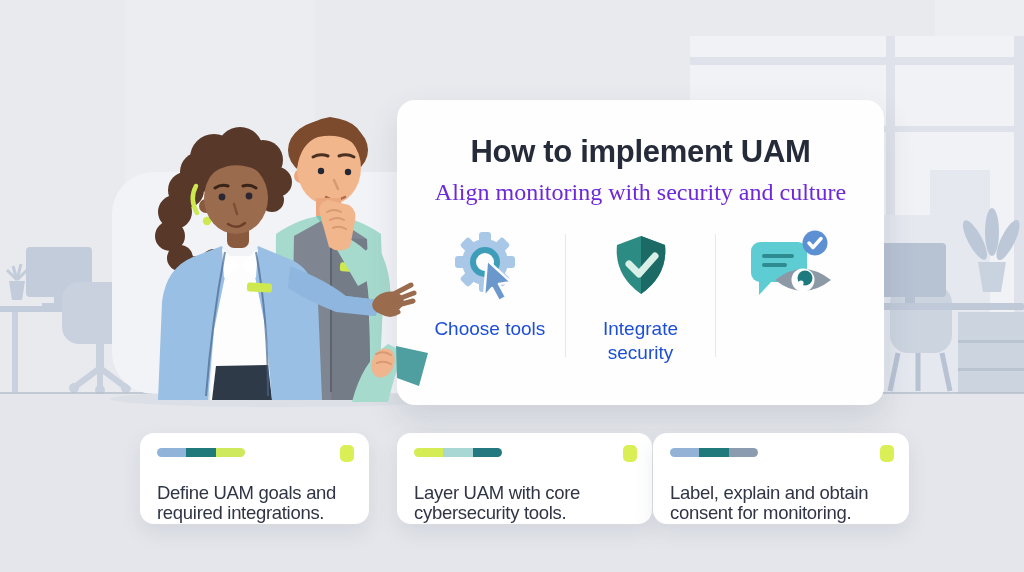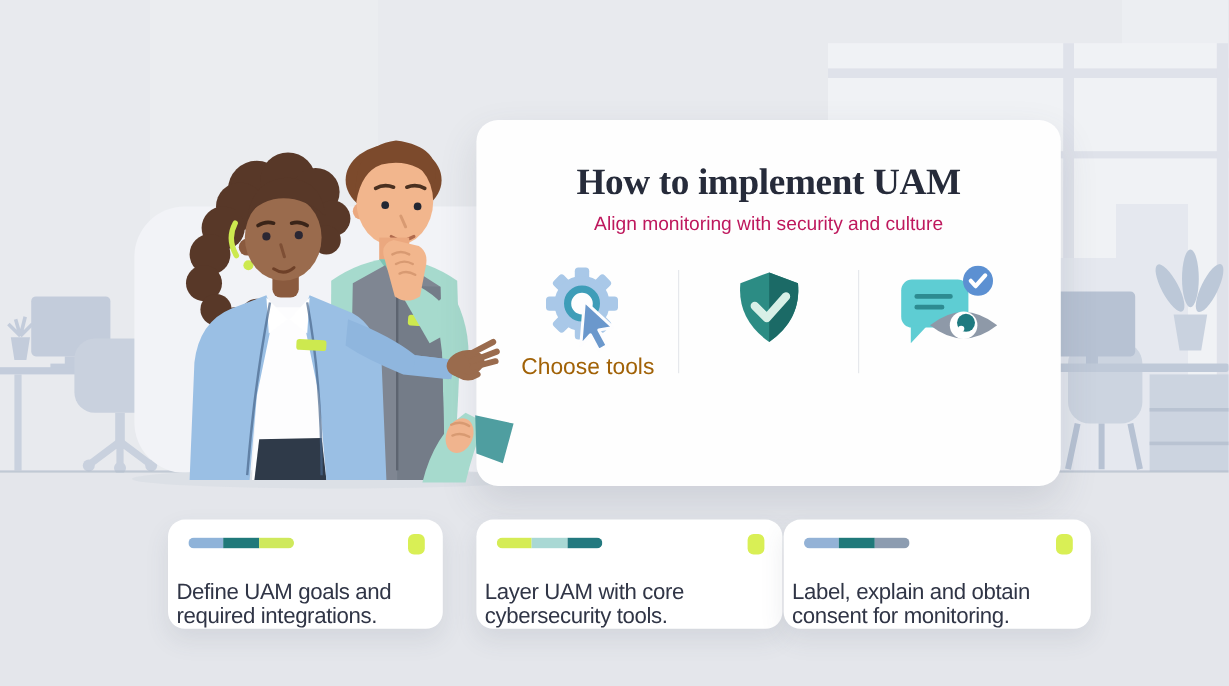--- a/index.html
+++ b/index.html
@@ -5,41 +5,41 @@
   html,body{margin:0;padding:0;background:#d9dce2;font-family:"Liberation Sans",sans-serif;}
   .stage{position:relative;width:1024px;height:572px;overflow:hidden;background:#e8eaee;margin:0 auto;}
   .scene,.overlay{position:absolute;left:0;top:0;width:1024px;height:572px;}
   .scene{z-index:0;}
   .overlay{z-index:3;pointer-events:none;}
 
   
   .main-card{position:absolute;left:397px;top:100px;width:487px;height:305px;z-index:2;
     background:#fefefe;border-radius:18px;box-shadow:0 14px 32px rgba(70,80,100,.14);
     text-align:center;}
-  .main-title{margin:34px 10px 0;font-family:Liberation Serif, serif;font-weight:700;
+  .main-title{margin:34px 10px 0;font-family:Liberation Sans, sans-serif;font-weight:700;
     font-size:31px;letter-spacing:-.3px;color:#262b3a;}
-  .main-subtitle{margin:9px 10px 0;font-family:Liberation Sans, sans-serif;font-size:16px;
-    color:#be185d;}
+  .main-subtitle{margin:9px 10px 0;font-family:Liberation Serif, serif;font-size:24px;
+    color:#6d28d9;}
   .steps{display:flex;align-items:stretch;margin-top:24px;padding:0 18px;}
   .step{flex:1;display:flex;flex-direction:column;align-items:center;}
   .step-icon{height:74px;display:flex;align-items:flex-end;justify-content:center;}
-  .step-label{font-size:19px;line-height:1.25;color:#a16207;max-width:130px;}
+  .step-label{margin-top:13px;font-size:19px;line-height:1.25;color:#1d4ed8;max-width:130px;}
   .v-divider{width:1px;background:#e6e8ec;margin:4px 0 8px;}
 
   
   .info-card{position:absolute;top:433px;height:91px;background:#ffffff;border-radius:14px;
     box-shadow:0 9px 20px rgba(70,80,100,.10);z-index:2;}
   .info-card.c1{left:140px;width:229px;}
   .info-card.c2{left:397px;width:255px;}
   .info-card.c3{left:653px;width:256px;}
   .bar{position:absolute;left:17px;top:15px;width:88px;height:9px;border-radius:5px;
     overflow:hidden;display:flex;}
   .bar span{flex:1;}
   .chip{position:absolute;right:15px;top:12px;width:14px;height:17px;border-radius:5px;}
-  .info-text{position:absolute;left:7px;top:31px;right:9px;font-size:18.5px;line-height:1.13;
+  .info-text{position:absolute;left:17px;top:31px;right:9px;font-size:18.5px;line-height:1.13;
     letter-spacing:-.3px;color:#303546;}
 </style>
 </head>
 <body>
 
 <div class="stage">
 
   <svg class="scene" viewBox="0 0 1024 572">
     <rect width="1024" height="572" fill="#e8eaee"></rect>
     <rect x="125" y="0" width="190" height="393" fill="#edeff3" opacity="0.55"></rect>
@@ -194,20 +194,21 @@
       <div class="v-divider"></div>
 
       <div class="step">
         <div class="step-icon">
           <svg width="80" height="74" viewBox="0 0 80 74">
             <path d="M40,6 L16,15 Q13,45 40,64 Q67,45 64,15 Z" fill="#2c8c84"></path>
             <path d="M40,6 L64,15 Q67,45 40,64 Z" fill="#1b6a66"></path>
             <path d="M28,34 L38,44 L54,26" stroke="#d8f0e7" stroke-width="7" fill="none" stroke-linecap="round" stroke-linejoin="round"></path>
           </svg>
         </div>
+        <div class="step-label">Integrate security</div>
       </div>
 
       <div class="v-divider"></div>
 
       <div class="step">
         <div class="step-icon">
           <svg width="100" height="74" viewBox="0 0 100 74">
             <rect x="10" y="12" width="56" height="40" rx="9" fill="#5ecdd3"></rect>
             <path d="M18,50 L32,50 L18,65 Z" fill="#5ecdd3"></path>
             <path d="M23,26 L51,26 M23,35 L44,35" stroke="#2d8b91" stroke-width="4" stroke-linecap="round"></path>

